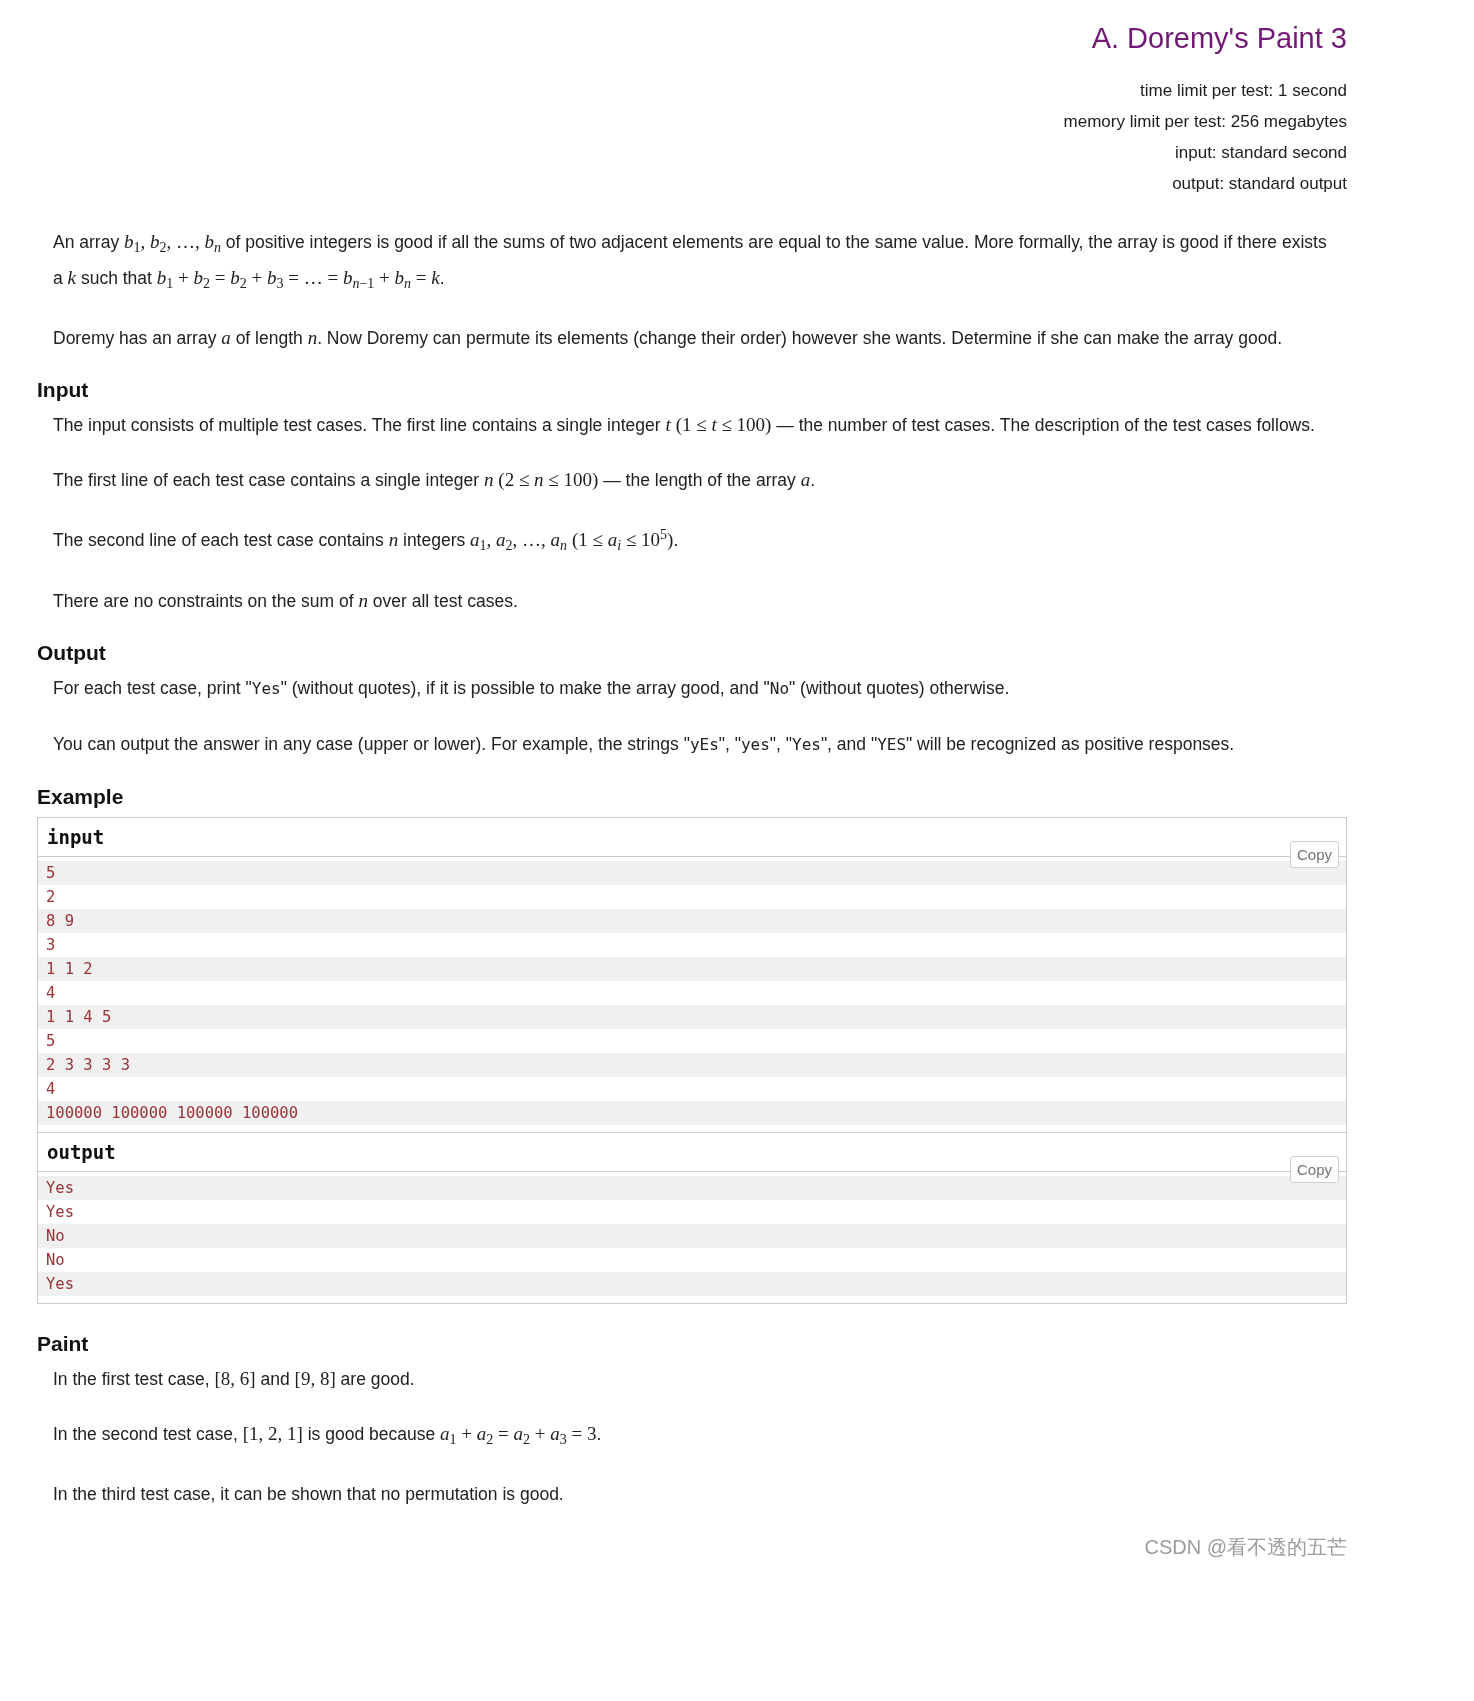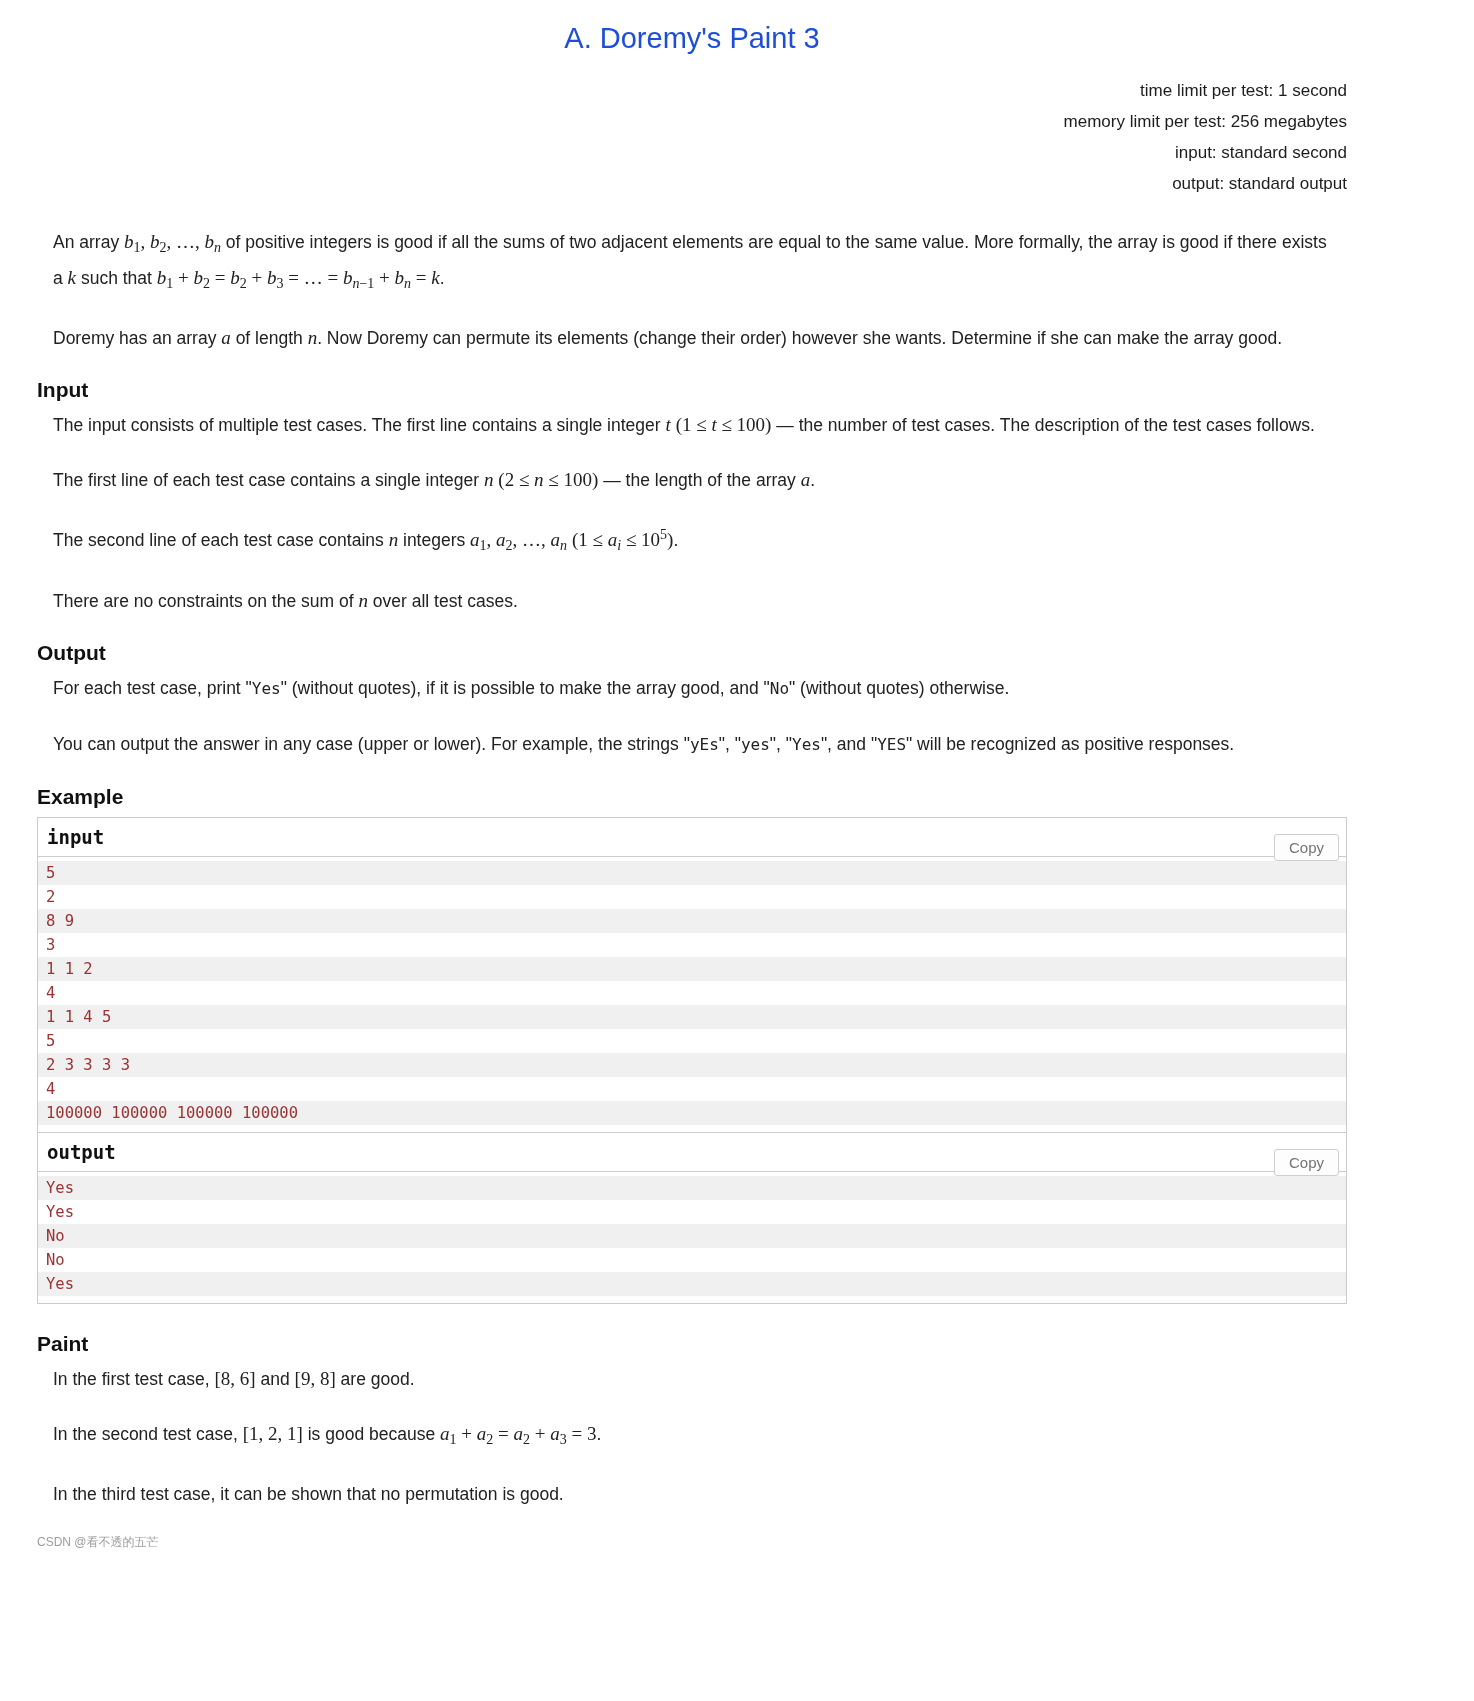--- a/index.html
+++ b/index.html
@@ -1,48 +1,48 @@
 <!DOCTYPE html>
 <html style="--code-text: #993333; --stripe: #f0f0f0; --box-border: #cbcbcb; --watermark: #9c9c9c;"><head>
 <meta charset="utf-8">
 <style>
   html,body{margin:0;padding:0;}
   body{
     width:1474px;min-height:1701px;background:#ffffff;
     font-family:"Liberation Sans","DejaVu Sans",sans-serif;color:#212121;
   }
   .page{padding:14px 127px 30px 37px;}
-  .title{font-size:29px;text-align:center;margin:8px 0 20px;color:#1d4ed8;}
+  .title{font-size:29px;text-align:right;margin:8px 0 20px;color:#701a75;}
   .limit{text-align:right;font-size:17px;line-height:31px;color:#1d1d1d;}
   .problem-header{margin-bottom:28px;}
   .para{font-size:17.5px;line-height:30px;margin:0 16px 25px;}
   .section-title{font-size:21px;font-weight:bold;margin:2px 0 8px;color:#111;}
   .math{font-family:"Liberation Serif","DejaVu Serif",serif;font-size:19px;}
   .math .it{font-style:italic;}
   .msub{font-size:14px;vertical-align:-0.25em;}
   .msup{font-size:14px;vertical-align:0.5em;}
   .tt{font-family:"DejaVu Sans Mono","Liberation Mono",monospace;font-size:16px;}
   .sample{border:1px solid var(--box-border,#cbcbcb);margin-top:2px;}
   .sample.output-sample{margin-top:-1px;}
   .sample-header{position:relative;border-bottom:1px solid var(--box-border,#cbcbcb);padding:8px 9px;}
   .sample-title{font-family:"DejaVu Sans Mono","Liberation Mono",monospace;font-weight:bold;font-size:19px;color:#111;}
   .copy-btn{
-    position:absolute;top:16px;right:7px;
+    position:absolute;top:23px;right:7px;
     font-family:"Liberation Sans","DejaVu Sans",sans-serif;font-size:15px;color:#757575;
-    background:#fdfdfd;border:1px solid #cfcfcf;border-radius:3px;padding:4px 14px;cursor:pointer;
+    background:#fdfdfd;border:1px solid #cfcfcf;border-radius:3px;padding:4px 6px;cursor:pointer;
   }
   .sample-body{
     padding:4px 0 7px;
     font-family:"DejaVu Sans Mono","Liberation Mono",monospace;
     font-size:15.5px;color:var(--code-text,#993333);
   }
   .test-line{height:24px;line-height:24px;padding:0 8px;white-space:pre;}
   .test-line.even{background:var(--stripe,#f0f0f0);}
   .note-title{margin-top:4px;}
-  .watermark{font-size:12px;color:var(--watermark,#9c9c9c);}
+  .watermark{text-align:right;font-size:20px;color:var(--watermark,#9c9c9c);}
 </style>
 </head>
 <body>
 
 <div class="page">
 
   <div class="problem-header">
     <div class="title">A. Doremy's Paint 3</div>
     <div class="limit">time limit per test: 1 second</div>
     <div class="limit">memory limit per test: 256 megabytes</div>

